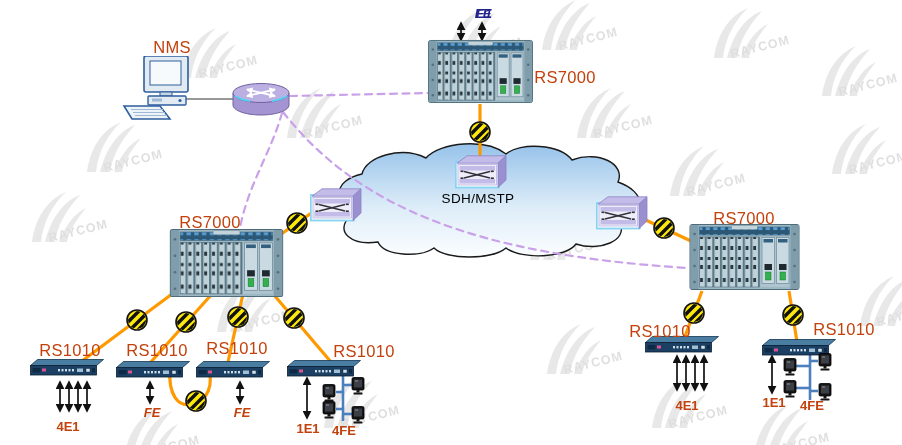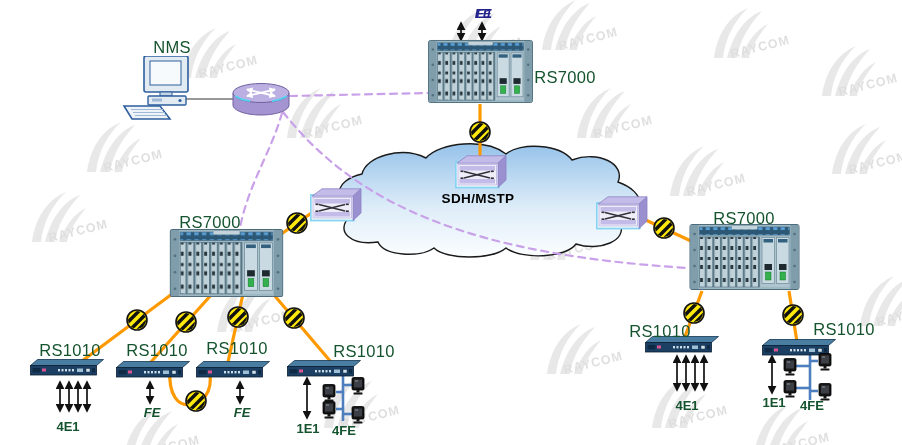--- a/index.html
+++ b/index.html
@@ -3,23 +3,23 @@
 <meta charset="utf-8">
 <style>
   html,body{margin:0;padding:0;background:#fff;}
   .stage{position:relative;width:902px;height:445px;background:#ffffff;overflow:hidden;
          font-family:"Liberation Sans",sans-serif;}
   svg.main{position:absolute;left:0;top:0;z-index:2;}
   .wm{position:absolute;z-index:1;width:96px;height:64px;opacity:.55;pointer-events:none;}
   .wm svg{display:block;}
   .wmt{position:absolute;left:18px;top:32px;font-size:12.5px;font-weight:bold;color:#c6c6c6;
        letter-spacing:1px;transform:rotate(-14deg);}
-  .lbl{position:absolute;z-index:3;transform:translate(-50%,-50%);white-space:nowrap;color:#14532d;}
+  .lbl{position:absolute;z-index:3;transform:translate(-50%,-50%);white-space:nowrap;color:#c2410c;}
   .model{font-size:16.5px;letter-spacing:.3px;}
-  .cloudlbl{font-size:13.5px;font-weight:bold;color:#000;letter-spacing:.4px;}
+  .cloudlbl{font-size:13.5px;font-weight:normal;color:#000;letter-spacing:.4px;}
   .tail{font-size:13px;font-weight:bold;}
   .it{font-style:italic;}
   .port{font-size:13px;font-weight:bold;font-style:italic;color:#23238e;}
 </style>
 </head>
 <body>
 
 <div class="stage">
 
   <svg width="0" height="0" style="position:absolute" xmlns="http://www.w3.org/2000/svg" xmlns:xlink="http://www.w3.org/1999/xlink" aria-hidden="true">

